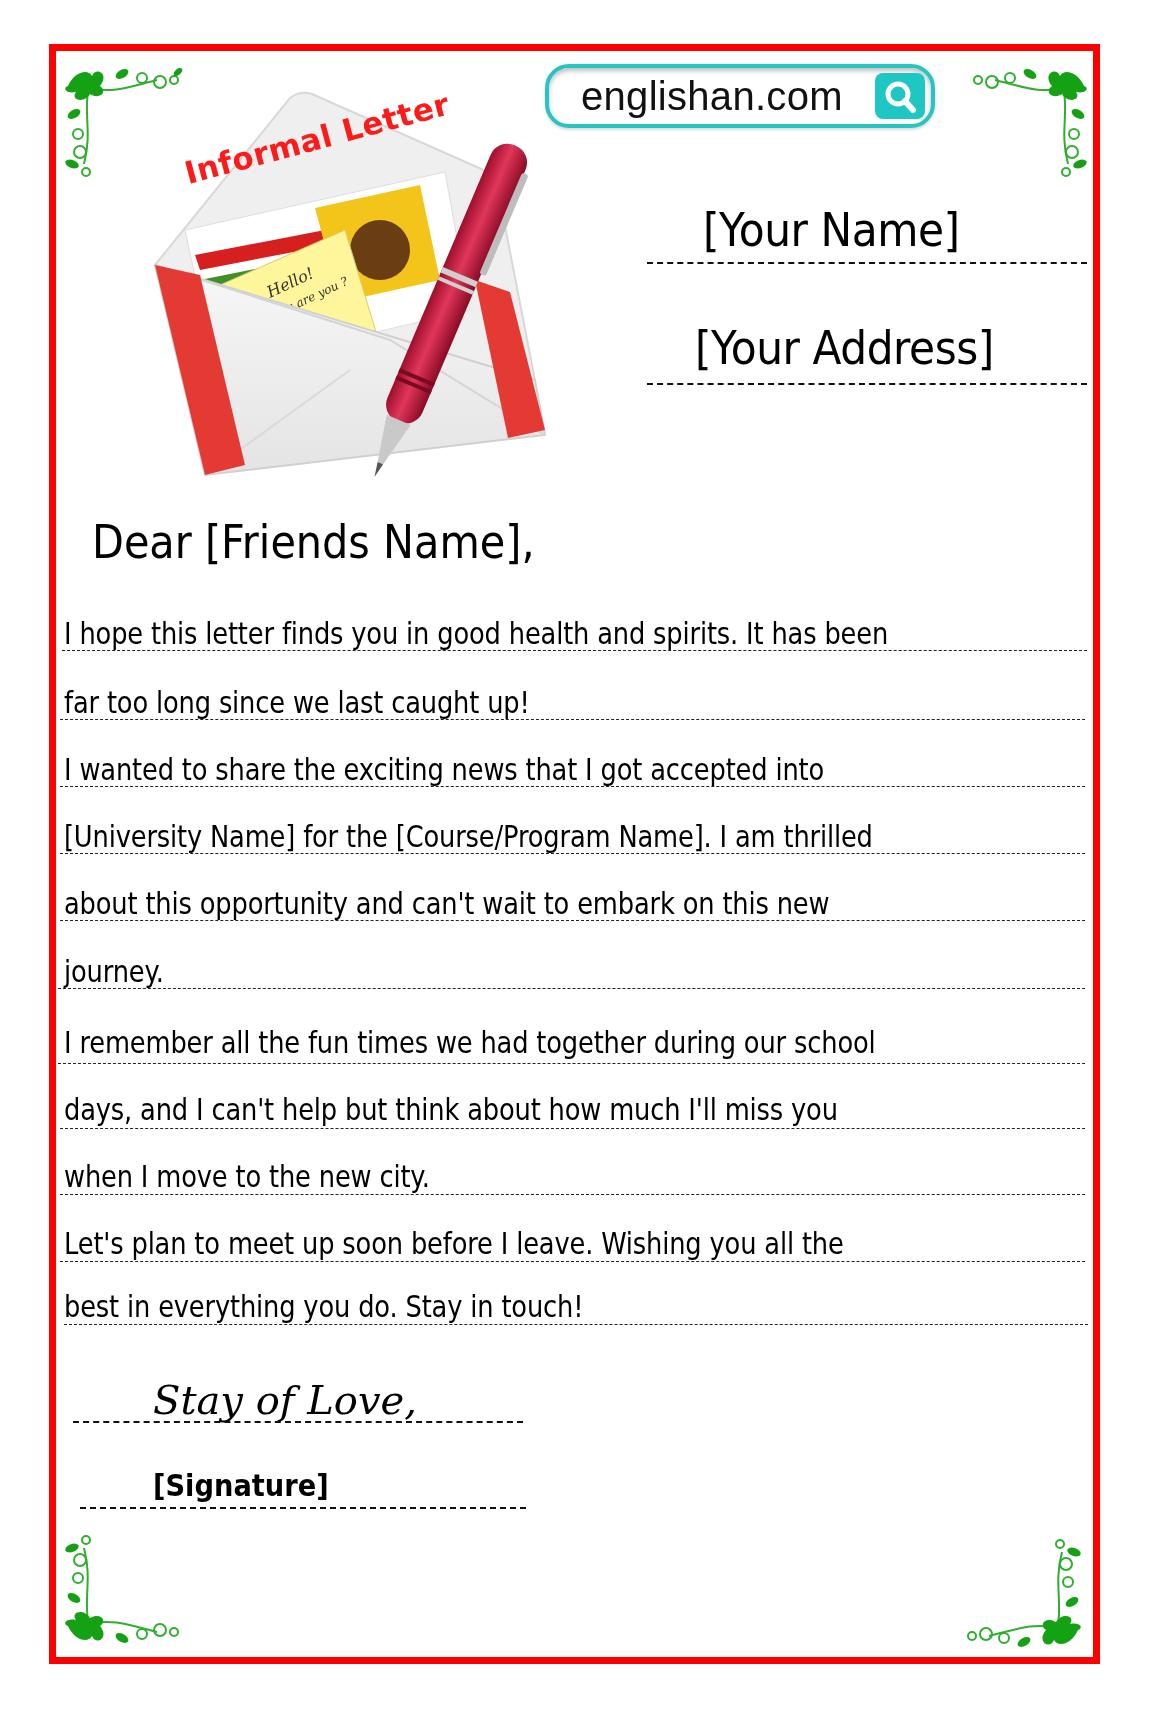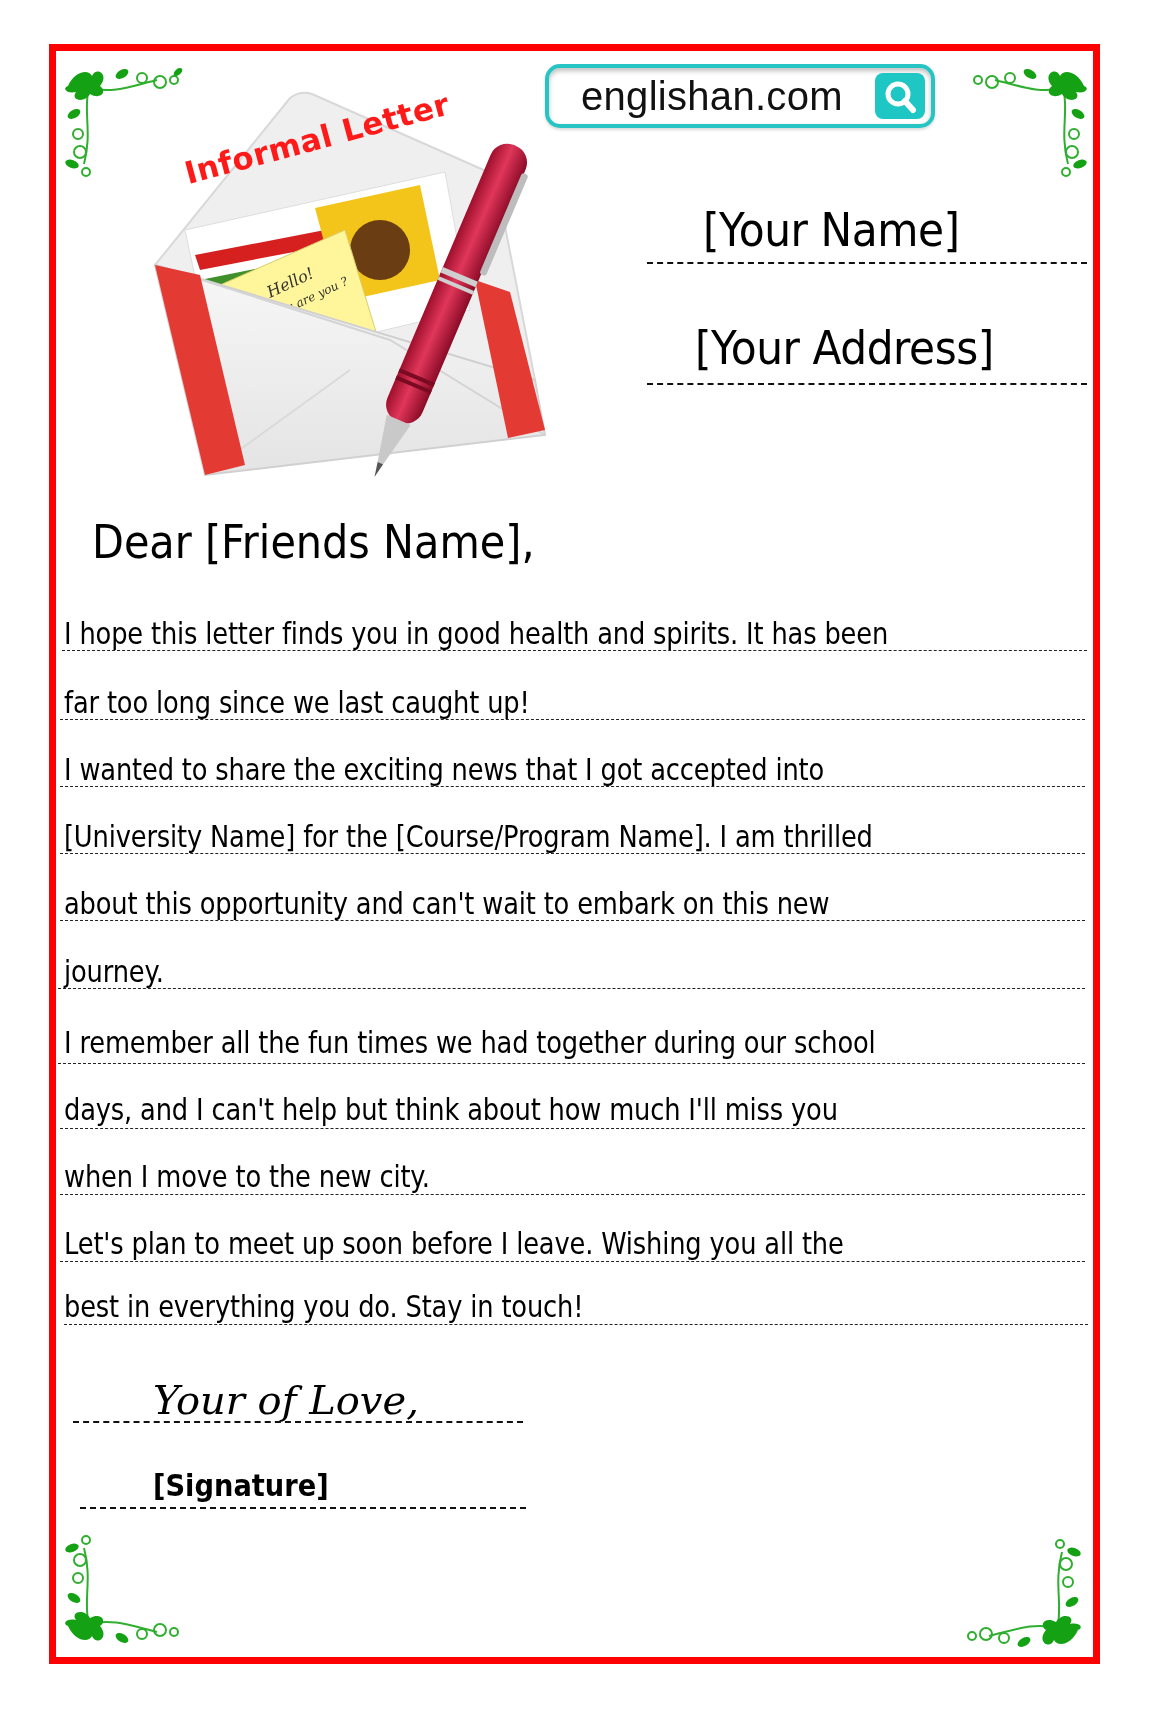--- a/index.html
+++ b/index.html
@@ -3,21 +3,21 @@
 <meta charset="utf-8">
 <style>
   html, body { margin:0; padding:0; }
   body { width:1152px; height:1728px; background:#ffffff; position:relative; overflow:hidden;
          font-family:"Liberation Sans", sans-serif; color:#000; }
   .frame { position:absolute; left:49px; top:44px; width:1037px; height:1606px;
            border:7px solid #ff0000; background:#fff; }
   .abs { position:absolute; }
   .ornament { position:absolute; width:122px; height:118px; }
   .search-box { position:absolute; left:545px; top:64px; width:390px; height:64px; box-sizing:border-box;
-                border:4px solid #27c4c4; border-radius:15px; background:#fff;
+                border:4px solid #27c4c4; border-radius:24px; background:#fff;
                 box-shadow:0 3px 5px rgba(0,0,0,0.25) inset, 0 2px 3px rgba(0,0,0,0.15); }
   .search-text { position:absolute; left:32px; top:3px; font-size:40px; line-height:50px; color:#111;
                  letter-spacing:0.3px; font-family:"Liberation Sans", sans-serif; }
   .search-btn { position:absolute; right:6px; top:5px; width:50px; height:46px; background:#1ec7c3;
                 border-radius:8px; }
   .dash { position:absolute; height:0; border-top:2px dashed #111; }
   .dash.thin { border-top:1.5px dashed #222; }
   .heading-field { position:absolute; font-size:46px; line-height:52px; font-family:"DejaVu Sans", sans-serif;
                    font-weight:normal; letter-spacing:-0.5px; transform:scaleX(0.92); transform-origin:left top; }
   .dear { position:absolute; left:92px; top:516px; font-size:46px; line-height:52px; font-family:"DejaVu Sans", sans-serif;
@@ -206,17 +206,17 @@
 
 <div class="body-line" style="top:1158px;">when I move to the new city.</div>
 <div class="dash thin" style="left:60px;top:1194px;width:1025px;"></div>
 
 <div class="body-line" style="top:1225px;">Let's plan to meet up soon before I leave. Wishing  you all the</div>
 <div class="dash thin" style="left:60px;top:1261px;width:1025px;"></div>
 
 <div class="body-line" style="top:1288px;">best in everything you do. Stay in touch!</div>
 <div class="dash thin" style="left:64px;top:1324px;width:1024px;"></div>
 
-<div class="closing">Your of Love,</div>
+<div class="closing">Stay of Love,</div>
 <div class="dash" style="left:73px;top:1421px;width:450px;"></div>
 
 <div class="signature">[Signature]</div>
 <div class="dash" style="left:80px;top:1507px;width:446px;"></div>
 
 </body></html>

